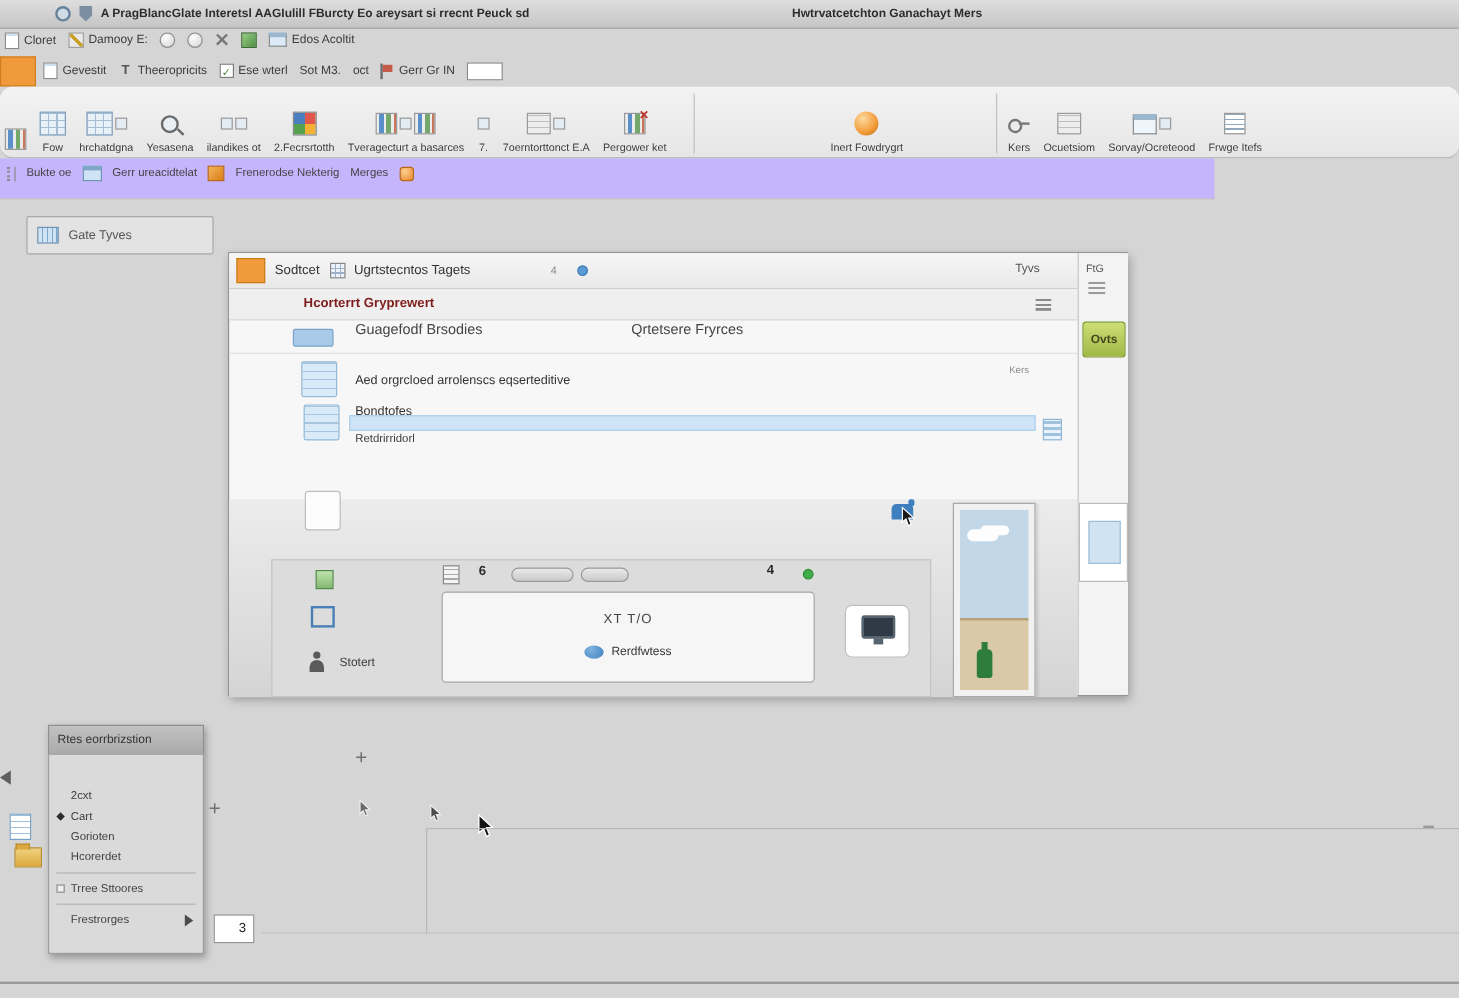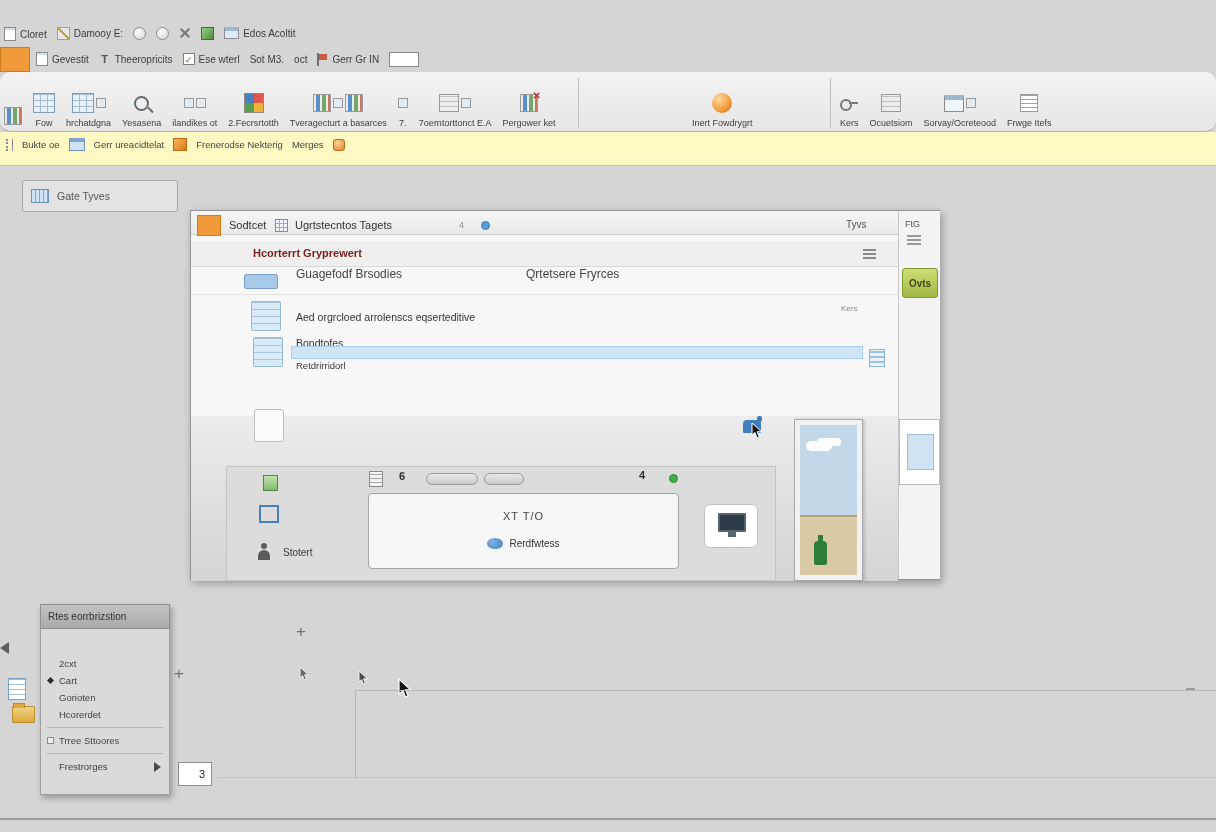--- a/index.html
+++ b/index.html
@@ -58,38 +58,38 @@
   .b-key{width:18px;height:10px;position:relative;}
   .b-key::before{content:"";position:absolute;left:0;top:1px;width:8px;height:8px;border:2px solid #777;border-radius:50%;}
   .b-key::after{content:"";position:absolute;left:9px;top:4px;width:9px;height:2px;background:#777;box-shadow:6px 2px 0 -1px #777;}
   .b-bars{width:18px;height:18px;background:linear-gradient(#fff,#e4e4e4);border:1px solid #999;
     background-image:linear-gradient(90deg,transparent 2px,#5b8fc9 2px 6px,transparent 6px 8px,#74a86b 8px 12px,transparent 12px 14px,#c9765b 14px 17px,transparent 17px);}
   .b-x-red{position:relative;}
   .b-x-red::after{content:"\2715";position:absolute;right:-4px;top:-5px;color:#b33;font-size:10px;font-weight:bold;}
   .b-sm{width:10px;height:10px;border:1px solid #999;background:#e4ecf3;}
 
   
-  #tbar2{left:0;top:132px;width:1216px;height:34px;background:#fef9c3;border-bottom:1px solid #c2c2c2;}
+  #tbar2{left:0;top:132px;width:1012px;height:34px;background:#c4b5fd;border-bottom:1px solid #c2c2c2;}
   #tbar2-in{position:absolute;left:6px;top:6px;display:flex;align-items:center;gap:9px;}
   .t2lab{font-size:9.5px;color:#444;white-space:nowrap;}
   .grip{width:7px;height:12px;border-left:2px dotted #8a8a8a;border-right:1px solid #8a8a8a;}
   .i-winblue{width:16px;height:13px;border:1px solid #6f93b4;background:#cfe3f4;border-top:4px solid #7fa7c9;}
   .i-orangetool{width:14px;height:13px;background:linear-gradient(135deg,#f6b45a,#d97c17);border:1px solid #b express6a12;border:1px solid #b96a12;}
   .i-orangedot{width:12px;height:12px;border-radius:3px;background:radial-gradient(circle at 35% 30%,#ffcf92,#e8882a);border:1px solid #b96a12;}
 
   
   #gatebox{left:22px;top:180px;width:156px;height:32px;background:#e3e3e3;border:1px solid #a8a8a8;border-radius:2px;
     display:flex;align-items:center;gap:8px;padding-left:8px;}
   .i-gate{width:18px;height:14px;border:1px solid #6f93b4;background:repeating-linear-gradient(90deg,#cfe3f4 0 3px,#7fa7c9 3px 4px);}
   #gatebox .glab{font-size:10.5px;color:#555;}
 
   
   #dialog{left:190px;top:210px;width:750px;height:370px;background:#f7f7f7;border:1px solid #949494;
     box-shadow:2px 3px 8px rgba(0,0,0,.3);}
-  #dlg-header{position:absolute;left:0;top:0;width:707px;height:24px;background:linear-gradient(#f6f6f6,#e9e9e9);border-bottom:1px solid #cdcdcd;}
+  #dlg-header{position:absolute;left:0;top:0;width:707px;height:30px;background:linear-gradient(#f6f6f6,#e9e9e9);border-bottom:1px solid #cdcdcd;}
   #dlg-orange{position:absolute;left:6px;top:4px;width:24px;height:21px;background:#f09a3c;border:1px solid #c97e18;}
   .dtab{position:absolute;font-size:11px;color:#333;top:8px;white-space:nowrap;}
   .i-gridsm{position:absolute;left:84px;top:8px;width:13px;height:13px;border:1px solid #8a8a8a;background:
     repeating-linear-gradient(0deg,transparent 0 3px,#9ab0c4 3px 4px),
     repeating-linear-gradient(90deg,transparent 0 3px,#9ab0c4 3px 4px),#eef4f9;}
   .badge{position:absolute;left:268px;top:9px;font-size:9px;color:#8a8a8a;}
   .bluedot{position:absolute;left:290px;top:10px;width:9px;height:9px;border-radius:50%;background:#5b9bd5;border:1px solid #3c7cb5;}
   #dlg-title-row{position:absolute;left:0;top:30px;width:707px;height:26px;background:#efefef;border-bottom:1px solid #d8d8d8;}
   #dlg-title-row .stitle{position:absolute;left:62px;top:6px;font-size:11px;font-weight:bold;color:#7f1d1d;}
   .i-burger{position:absolute;left:672px;top:8px;width:13px;height:10px;background:repeating-linear-gradient(0deg,#8a8a8a 0 2px,transparent 2px 4px);}
@@ -176,20 +176,26 @@
   .vline{background:#b7b7b7;width:1px;}
   #footer-input{left:178px;top:762px;width:34px;height:24px;background:#fff;border:1px solid #8f8f8f;
     font-size:11px;color:#222;text-align:right;padding-right:6px;font-family:"Liberation Sans",sans-serif;}
   .tick{left:1186px;top:688px;width:9px;height:2px;background:#9a9a9a;}
 </style>
 </head>
 <body>
 
 <div id="stage">
 
+  <div id="titlebar" class="abs">
+    <span class="tico"></span>
+    <span class="tico2"></span>
+    <span class="ttext">A PragBlancGlate Interetsl AAGIulill FBurcty Eo areysart si rrecnt Peuck sd</span>
+    <span class="ttext tright">Hwtrvatcetchton Ganachayt Mers</span>
+  </div>
 
   <div id="orange-block" class="abs"></div>
 
   <div id="qat1" class="abs">
     <span class="qbtn">
         <span class="i-doc"></span>
         <span class="qlab">Cloret</span>
       </span>
     <span class="qbtn">
         <span class="i-pencil"></span>

